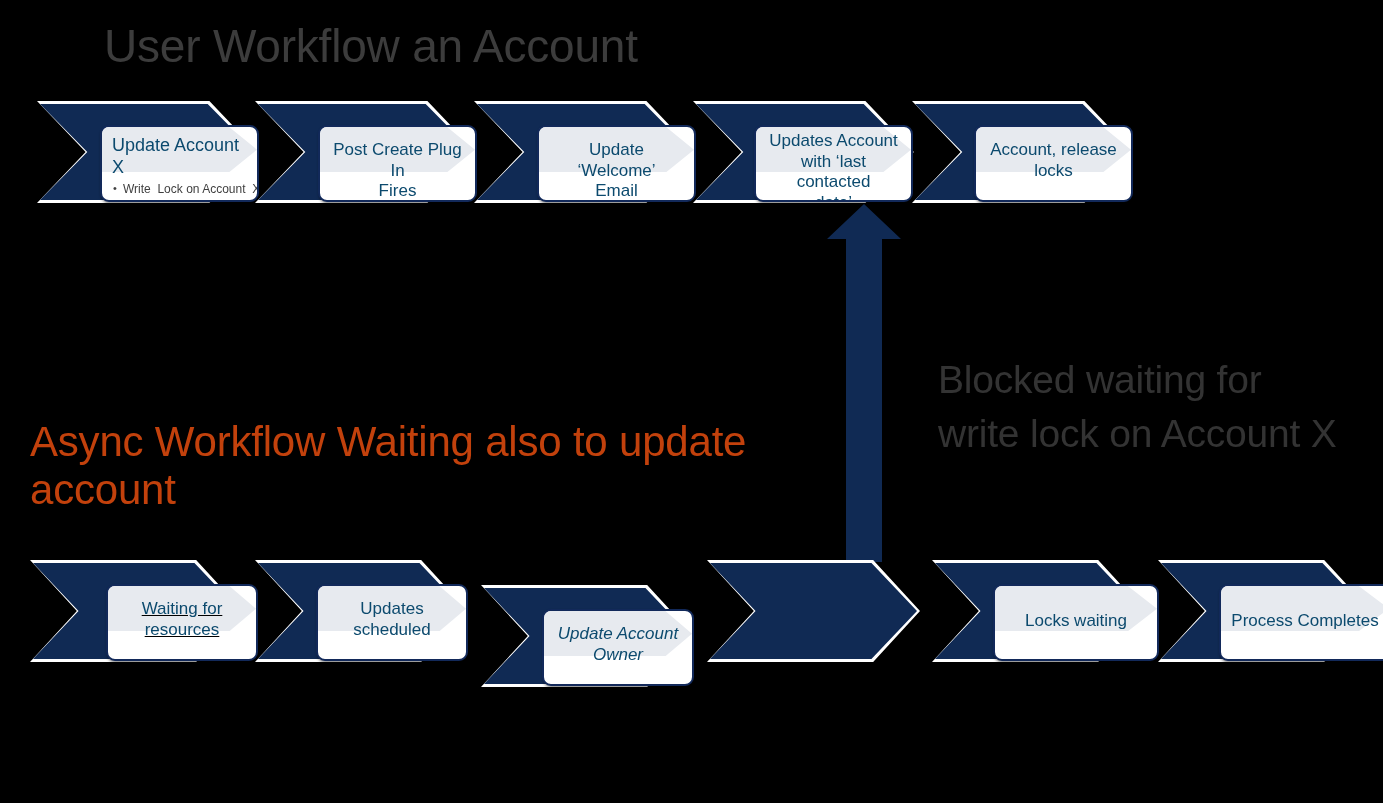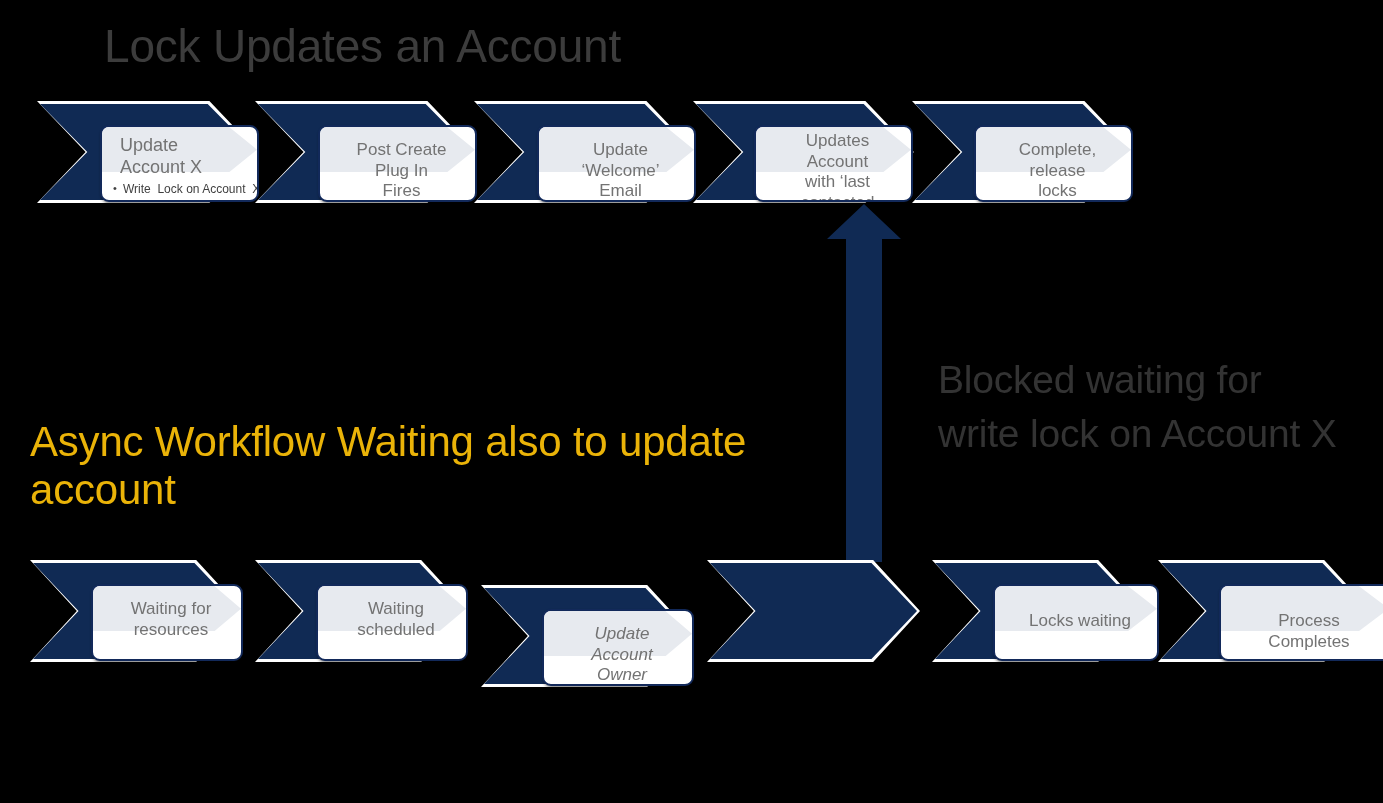--- a/index.html
+++ b/index.html
@@ -29,21 +29,21 @@
     left: 104px;
     top: 20px;
     font-size: 46px;
     color: #3c3c3c;
   }
   #title-async-workflow {
     left: 30px;
     top: 418px;
     font-size: 42px;
     width: 740px;
-    color: #eab308;
+    color: #c2410c;
   }
   #note-blocked {
     left: 938px;
     top: 353px;
     font-size: 39px;
     width: 400px;
     color: #333333;
     line-height: 1.38;
   }
 
@@ -96,28 +96,27 @@
     position: relative;
     z-index: 2;
     padding: 0 10px;
     height: 100%;
     display: flex;
     flex-direction: column;
     justify-content: flex-start;
     align-items: center;
   }
   .step-title {
-    color: #737373;
+    color: #0c4a6e;
     font-size: 17px;
     font-weight: 400;
     line-height: 1.22;
     text-align: center;
     white-space: pre-line;
     margin-top: 8px;
-    margin-left: 8px;
   }
   .step-title.tight { margin-top: 4px; }
   .step-title.left-align { text-align: left; align-self: flex-start; font-size: 18px; }
 
   .bullet-list {
     margin: 3px 0 0 0;
     padding: 0;
     list-style: none;
     align-self: flex-start;
     width: 100%;
@@ -145,21 +144,21 @@
     left: 827px;
     top: 204px;
     width: 74px;
     height: 358px;
   }
   #blocking-arrow svg { display: block; }
 </style>
 </head>
 <body>
 
-<div class="heading" id="title-user-updates">Lock Updates an Account</div>
+<div class="heading" id="title-user-updates">User Workflow an Account</div>
 
 <div class="step" style="left:40px; top:104px; width:215px;">
   <div class="chevron-outline" style="width:221px;"></div>
   <div class="chevron" style="width:215px;"></div>
   <div class="step-box" style="left:60px; width:159px;">
     <div class="tint"></div>
     <div class="content">
       <div class="step-title left-align">Update Account X</div>
       <ul class="bullet-list">
         <li>Write  Lock on Account  X</li>
@@ -204,55 +203,55 @@
     </div>
   </div>
 </div>
 
 <div class="step" style="left:915px; top:104px; width:215px;">
   <div class="chevron-outline" style="width:221px;"></div>
   <div class="chevron" style="width:215px;"></div>
   <div class="step-box" style="left:59px; width:159px;">
     <div class="tint"></div>
     <div class="content">
-      <div class="step-title" style="margin-top:13px;">Complete, release
+      <div class="step-title" style="margin-top:13px;">Account, release
 locks</div>
     </div>
   </div>
 </div>
 
 <div id="blocking-arrow">
   <svg width="74" height="358" viewBox="0 0 74 358" xmlns="http://www.w3.org/2000/svg">
     <polygon points="37,0 74,35 55,35 55,358 19,358 19,35 0,35" fill="#102a54"></polygon>
   </svg>
 </div>
 
 <div class="heading" id="note-blocked">Blocked waiting for write lock on Account X</div>
 
 <div class="heading" id="title-async-workflow">Async Workflow Waiting also to update account</div>
 
 <div class="step" style="left:33px; top:563px; width:207px;">
   <div class="chevron-outline" style="width:213px;"></div>
   <div class="chevron" style="width:207px;"></div>
-  <div class="step-box" style="left:58px; width:152px;">
+  <div class="step-box" style="left:73px; width:152px;text-decoration:underline;">
     <div class="tint"></div>
     <div class="content">
       <div class="step-title" style="margin-top:13px;">Waiting for
 resources</div>
     </div>
   </div>
 </div>
 
 <div class="step" style="left:258px; top:563px; width:207px;">
   <div class="chevron-outline" style="width:213px;"></div>
   <div class="chevron" style="width:207px;"></div>
   <div class="step-box" style="left:58px; width:152px;">
     <div class="tint"></div>
     <div class="content">
-      <div class="step-title" style="margin-top:13px;">Waiting
+      <div class="step-title" style="margin-top:13px;">Updates
 scheduled</div>
     </div>
   </div>
 </div>
 
 <div class="step" style="left:484px; top:588px; width:207px;font-style:italic;">
   <div class="chevron-outline" style="width:213px;"></div>
   <div class="chevron" style="width:207px;"></div>
   <div class="step-box" style="left:58px; width:152px;">
     <div class="tint"></div>

